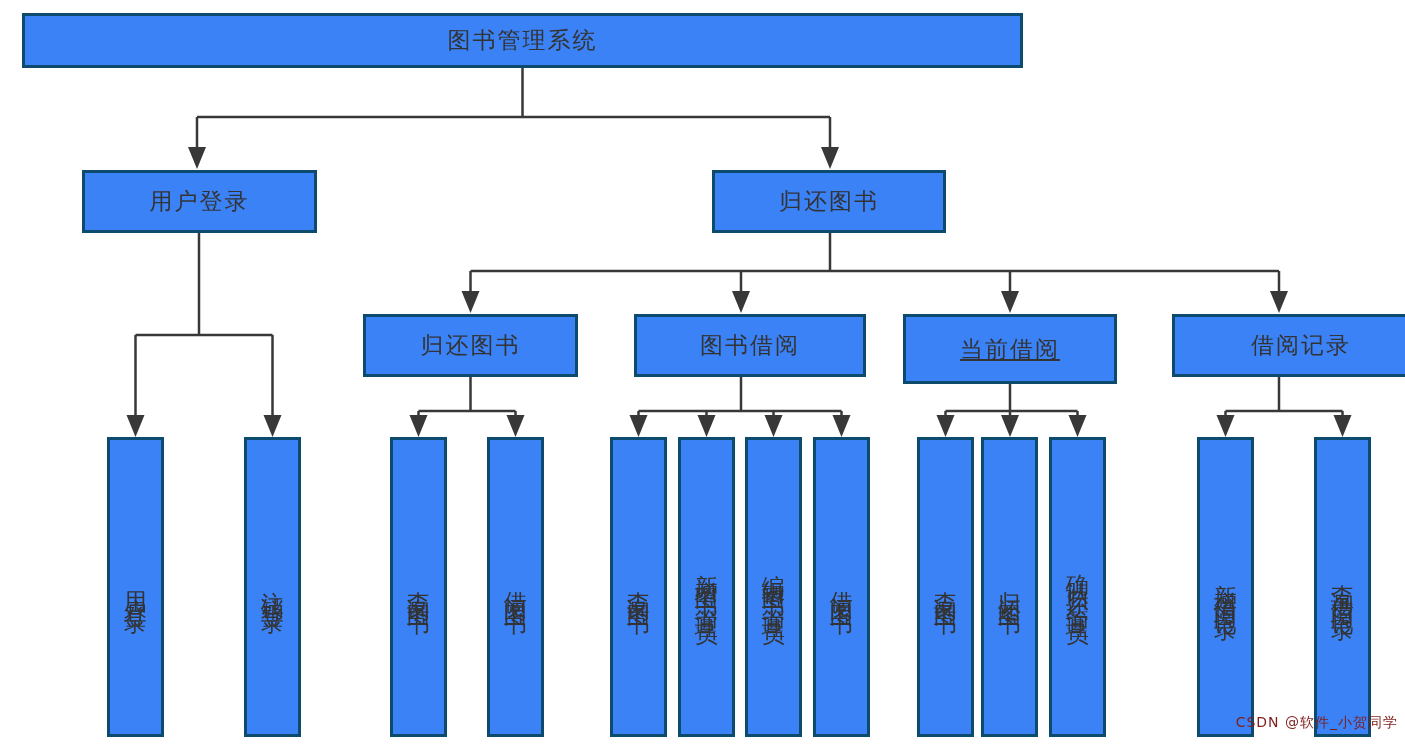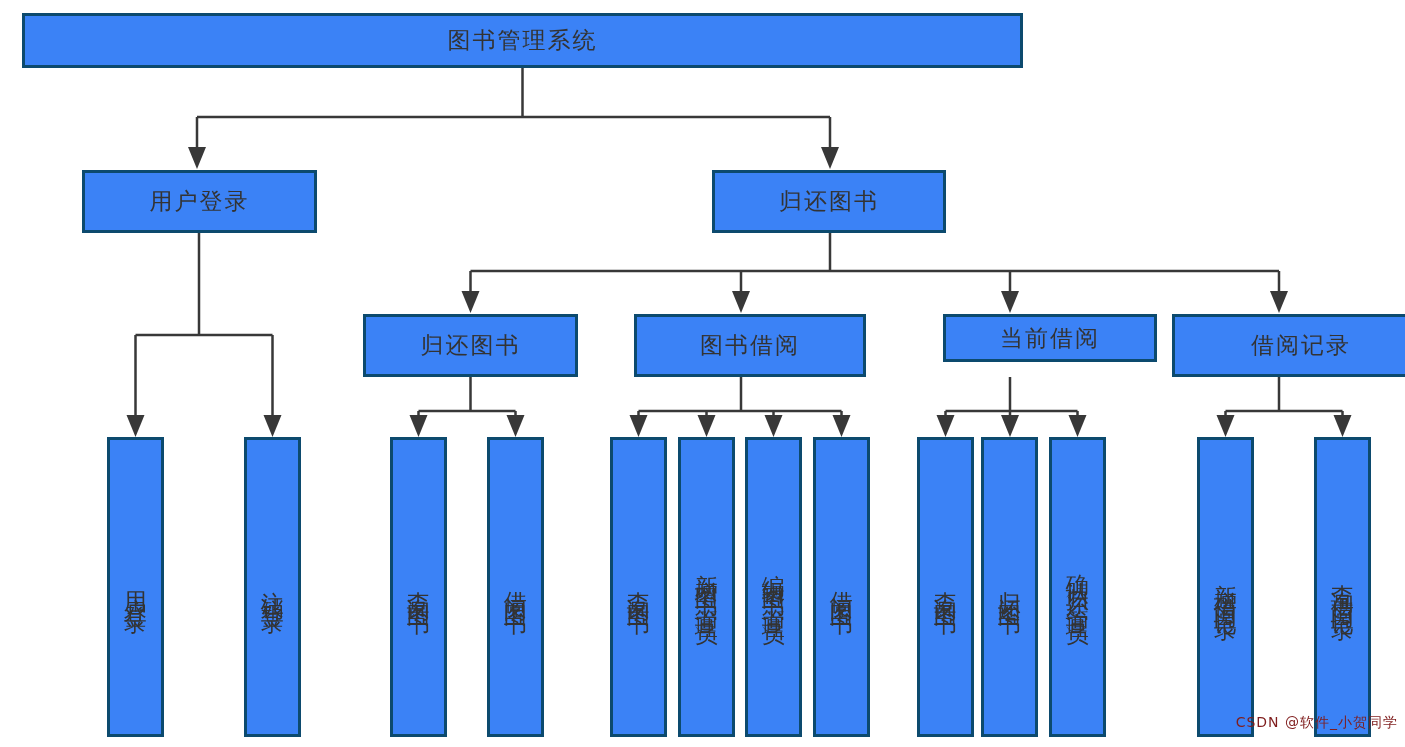--- a/index.html
+++ b/index.html
@@ -42,21 +42,21 @@
     color: #333333;
   }
   
   .n-root  { left: 22px;  top: 13px;  width: 1001px; height: 55px; }
   
   .n-user  { left: 82px;  top: 170px; width: 235px;  height: 63px; }
   .n-bmgmt { left: 712px; top: 170px; width: 234px;  height: 63px; }
   
   .n-g0 { left: 363px;  top: 314px; width: 215px; height: 63px; }
   .n-g1 { left: 634px;  top: 314px; width: 232px; height: 63px; }
-  .n-g2 { left: 943px;  top: 314px; width: 214px; height: 48px; }
+  .n-g2 { left: 903px;  top: 314px; width: 214px; height: 70px; text-decoration: underline; }
   .n-g3 { left: 1172px; top: 314px; width: 258px; height: 63px; }
   
   .leaf { top: 437px; width: 57px; height: 300px; }
   .n-l-a0 { left: 107px;  }
   .n-l-a1 { left: 244px;  }
   .n-l-b0 { left: 390px;  }
   .n-l-b1 { left: 487px;  }
   .n-l-c0 { left: 610px;  }
   .n-l-c1 { left: 678px;  }
   .n-l-c2 { left: 745px;  }

